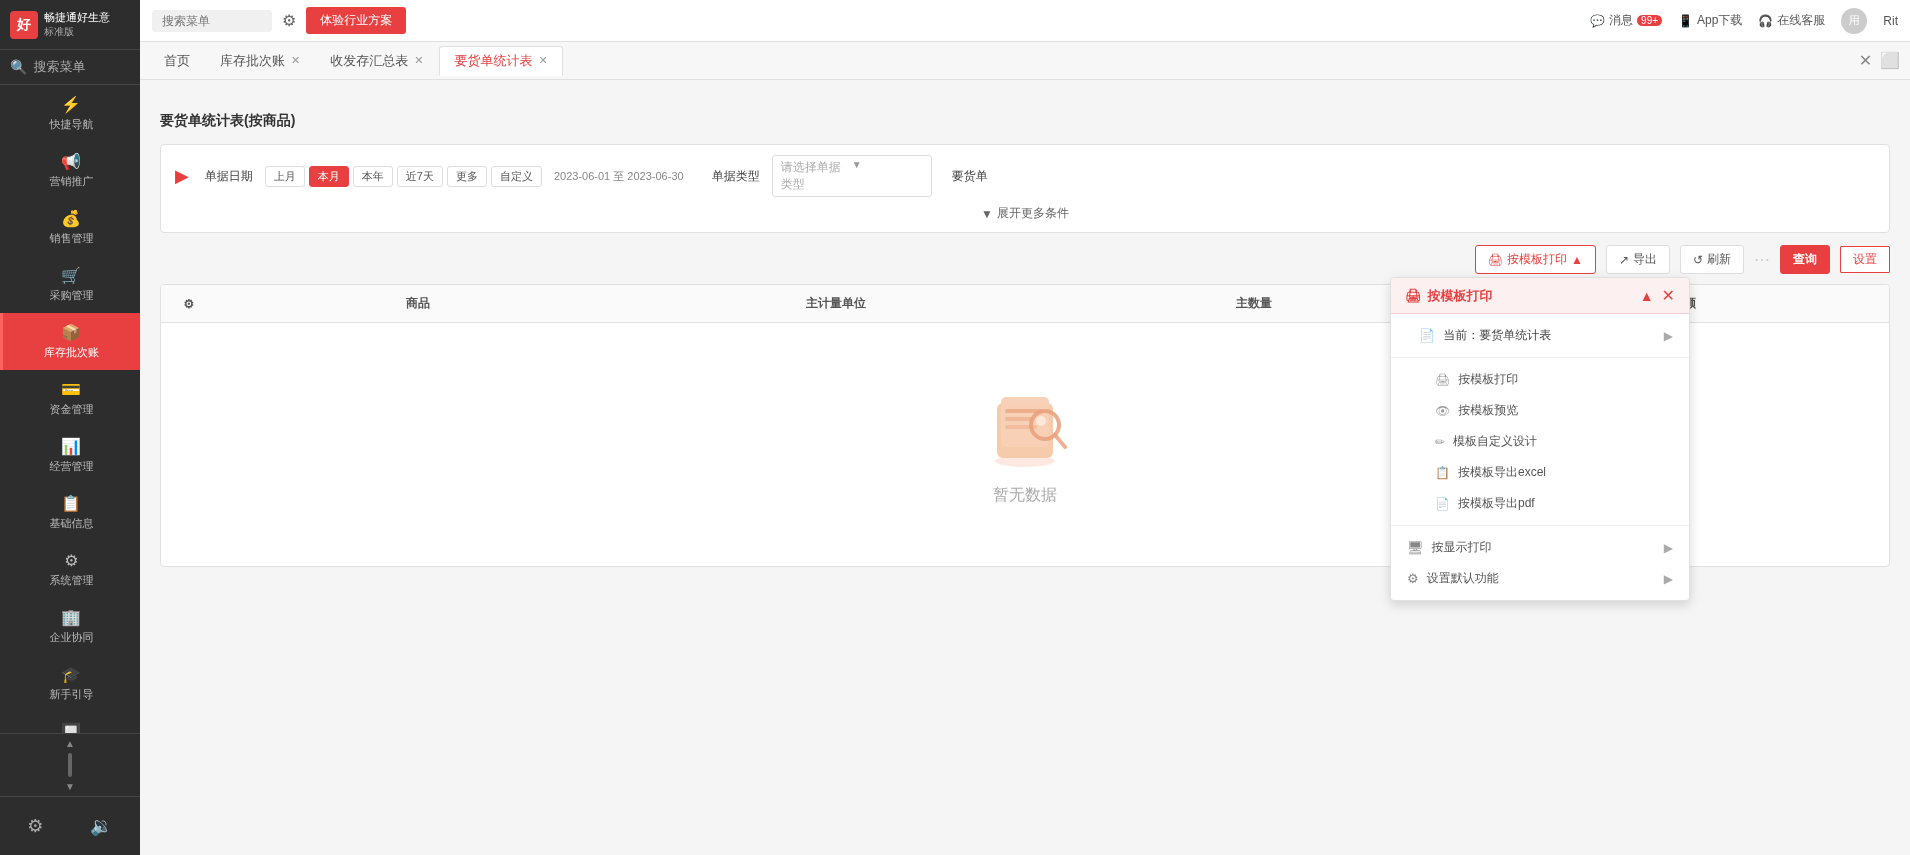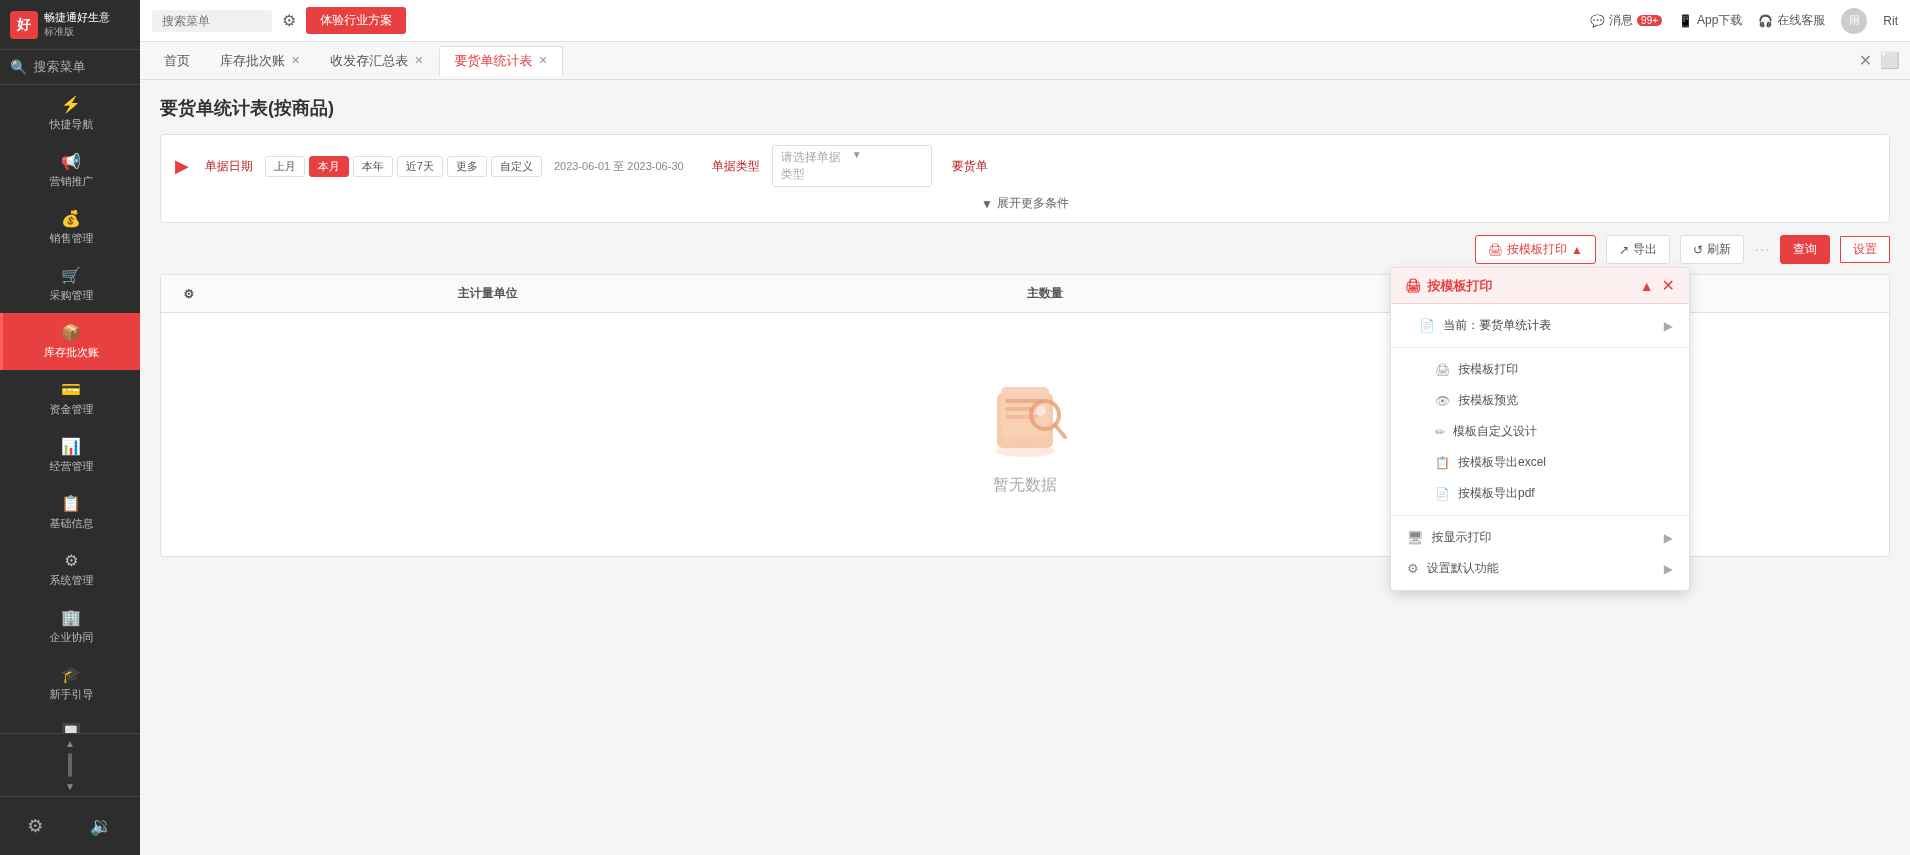--- a/index.html
+++ b/index.html
@@ -185,24 +185,25 @@
     .content {
       flex: 1;
       overflow: auto;
       padding: 16px 20px;
       background: #f5f5f5;
       position: relative;
     }
 
     
     .page-title {
-      font-size: 18px;
+      font-size: 14px;
       font-weight: bold;
       color: #333;
       margin-bottom: 14px;
+      margin-top: 16px;
     }
 
     
     .filter-panel {
       background: #fff;
       border: 1px solid #e0e0e0;
       border-radius: 4px;
       padding: 10px 14px;
       margin-bottom: 12px;
     }
@@ -214,21 +215,21 @@
     }
     .filter-expand-btn {
       display: flex;
       align-items: center;
       gap: 4px;
       color: #666;
       font-size: 12px;
       cursor: pointer;
       margin: 0 auto;
     }
-    .filter-label { font-size: 12px; color: #b91c1c; white-space: nowrap; }
+    .filter-label { font-size: 12px; color: #404040; white-space: nowrap; }
     .filter-date-group { display: flex; align-items: center; gap: 4px; }
     .filter-date-btn {
       padding: 2px 8px;
       border: 1px solid #ddd;
       border-radius: 3px;
       cursor: pointer;
       font-size: 11px;
       color: #555;
       background: #fff;
     }
@@ -273,21 +274,21 @@
       align-items: center;
       gap: 4px;
       padding: 5px 12px;
       border: 1px solid #ddd;
       border-radius: 3px;
       background: #fff;
       cursor: pointer;
       font-size: 12px;
       color: #555;
     }
-    .action-btn.primary { background: #e84040; color: #fff; border-color: #e84040; }
+    .action-btn.primary { background: #e84040; color: #fff; border-color: #e84040; font-weight: bold; }
     .action-btn-print {
       display: flex;
       align-items: center;
       gap: 4px;
       padding: 5px 12px;
       border: 1px solid #ddd;
       border-radius: 3px;
       background: #fff;
       cursor: pointer;
       font-size: 12px;
@@ -660,20 +661,21 @@
             </div>
             <span style="color:#aaa;">▶</span>
           </div>
         </div>
       </div>
     </div>
 
     <div class="data-table">
       <div class="table-header">
         <div class="th" style="flex:0 0 40px;">⚙</div>
+        <div class="th">商品</div>
         <div class="th">主计量单位</div>
         <div class="th">主数量</div>
         <div class="th">零售金额</div>
       </div>
       <div class="table-empty">
 
         <div class="empty-illustration">
           <svg width="100" height="90" viewBox="0 0 100 90">
 
             <ellipse cx="50" cy="78" rx="30" ry="6" fill="rgba(255,180,150,0.3)"></ellipse>

